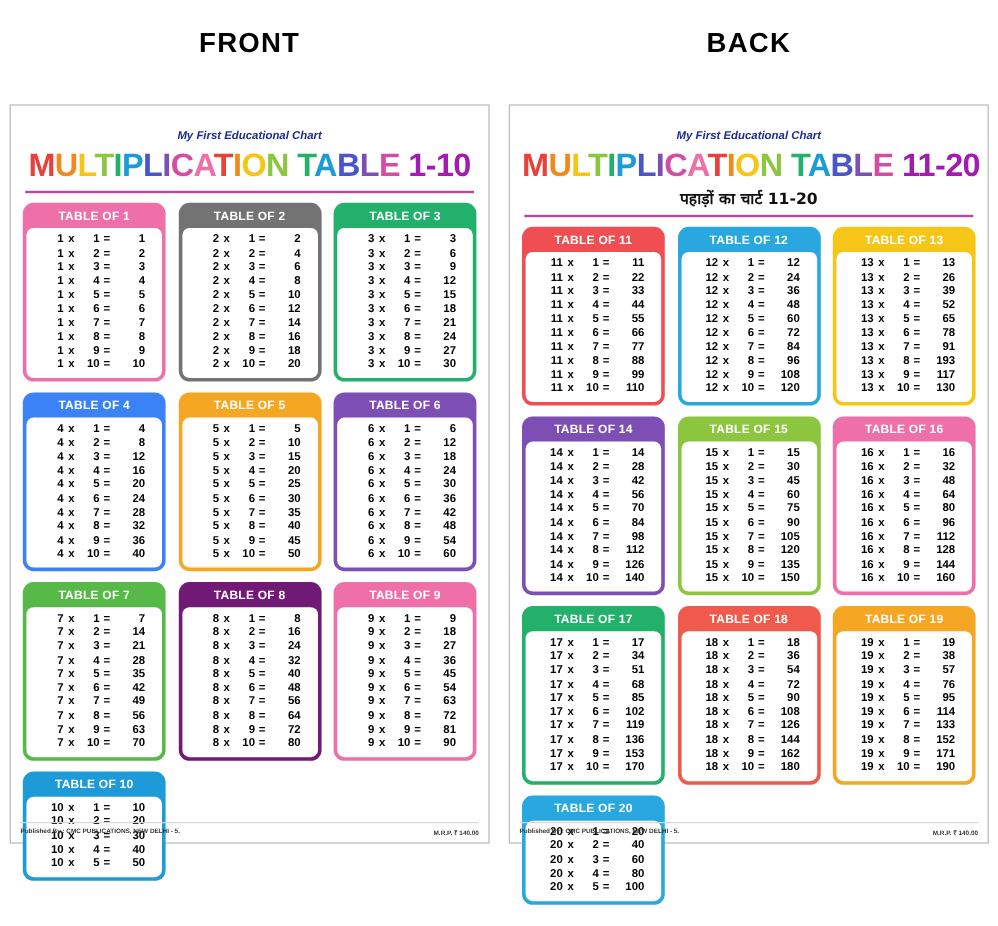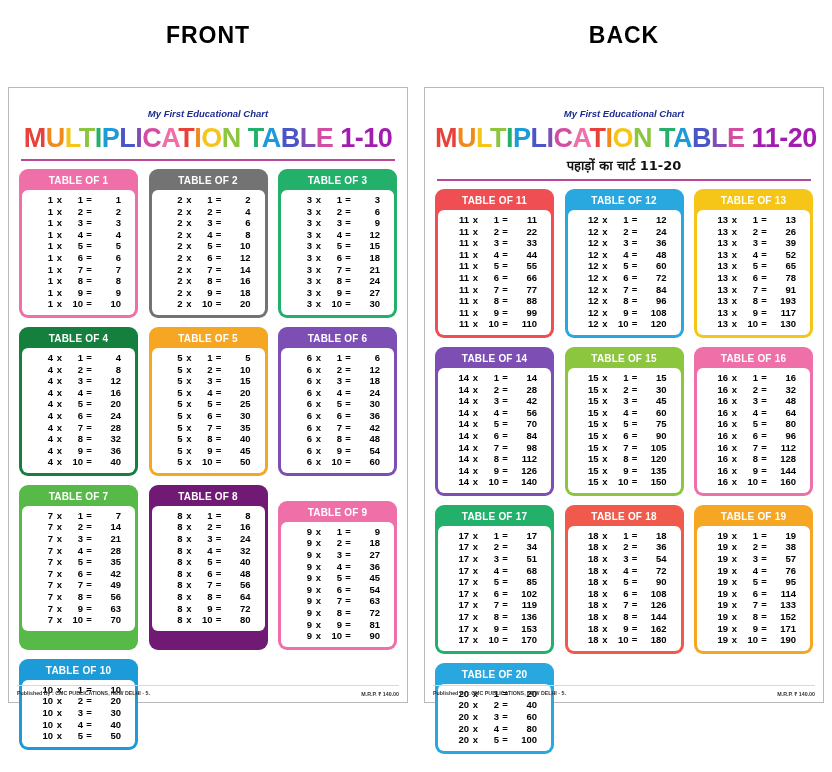--- a/index.html
+++ b/index.html
@@ -188,21 +188,21 @@
               <div class="row"><span class="a">3</span><span class="x">x</span><span class="b">3</span><span class="eq">=</span><span class="r">9</span></div>
               <div class="row"><span class="a">3</span><span class="x">x</span><span class="b">4</span><span class="eq">=</span><span class="r">12</span></div>
               <div class="row"><span class="a">3</span><span class="x">x</span><span class="b">5</span><span class="eq">=</span><span class="r">15</span></div>
               <div class="row"><span class="a">3</span><span class="x">x</span><span class="b">6</span><span class="eq">=</span><span class="r">18</span></div>
               <div class="row"><span class="a">3</span><span class="x">x</span><span class="b">7</span><span class="eq">=</span><span class="r">21</span></div>
               <div class="row"><span class="a">3</span><span class="x">x</span><span class="b">8</span><span class="eq">=</span><span class="r">24</span></div>
               <div class="row"><span class="a">3</span><span class="x">x</span><span class="b">9</span><span class="eq">=</span><span class="r">27</span></div>
               <div class="row"><span class="a">3</span><span class="x">x</span><span class="b">10</span><span class="eq">=</span><span class="r">30</span></div>
             </div>
           </div>
-          <div class="card" style="background: #15803d;">
+          <div class="card" style="background: #3b82f6;">
             <div class="card-head">TABLE OF   4</div>
             <div class="card-body">
               <div class="row"><span class="a">4</span><span class="x">x</span><span class="b">1</span><span class="eq">=</span><span class="r">4</span></div>
               <div class="row"><span class="a">4</span><span class="x">x</span><span class="b">2</span><span class="eq">=</span><span class="r">8</span></div>
               <div class="row"><span class="a">4</span><span class="x">x</span><span class="b">3</span><span class="eq">=</span><span class="r">12</span></div>
               <div class="row"><span class="a">4</span><span class="x">x</span><span class="b">4</span><span class="eq">=</span><span class="r">16</span></div>
               <div class="row"><span class="a">4</span><span class="x">x</span><span class="b">5</span><span class="eq">=</span><span class="r">20</span></div>
               <div class="row"><span class="a">4</span><span class="x">x</span><span class="b">6</span><span class="eq">=</span><span class="r">24</span></div>
               <div class="row"><span class="a">4</span><span class="x">x</span><span class="b">7</span><span class="eq">=</span><span class="r">28</span></div>
               <div class="row"><span class="a">4</span><span class="x">x</span><span class="b">8</span><span class="eq">=</span><span class="r">32</span></div>
@@ -263,21 +263,21 @@
               <div class="row"><span class="a">8</span><span class="x">x</span><span class="b">3</span><span class="eq">=</span><span class="r">24</span></div>
               <div class="row"><span class="a">8</span><span class="x">x</span><span class="b">4</span><span class="eq">=</span><span class="r">32</span></div>
               <div class="row"><span class="a">8</span><span class="x">x</span><span class="b">5</span><span class="eq">=</span><span class="r">40</span></div>
               <div class="row"><span class="a">8</span><span class="x">x</span><span class="b">6</span><span class="eq">=</span><span class="r">48</span></div>
               <div class="row"><span class="a">8</span><span class="x">x</span><span class="b">7</span><span class="eq">=</span><span class="r">56</span></div>
               <div class="row"><span class="a">8</span><span class="x">x</span><span class="b">8</span><span class="eq">=</span><span class="r">64</span></div>
               <div class="row"><span class="a">8</span><span class="x">x</span><span class="b">9</span><span class="eq">=</span><span class="r">72</span></div>
               <div class="row"><span class="a">8</span><span class="x">x</span><span class="b">10</span><span class="eq">=</span><span class="r">80</span></div>
             </div>
           </div>
-          <div class="card" style="background: rgb(239, 111, 168); margin-top: 16px;">
+          <div class="card" style="background: rgb(239, 111, 168);">
             <div class="card-head">TABLE OF   9</div>
             <div class="card-body">
               <div class="row"><span class="a">9</span><span class="x">x</span><span class="b">1</span><span class="eq">=</span><span class="r">9</span></div>
               <div class="row"><span class="a">9</span><span class="x">x</span><span class="b">2</span><span class="eq">=</span><span class="r">18</span></div>
               <div class="row"><span class="a">9</span><span class="x">x</span><span class="b">3</span><span class="eq">=</span><span class="r">27</span></div>
               <div class="row"><span class="a">9</span><span class="x">x</span><span class="b">4</span><span class="eq">=</span><span class="r">36</span></div>
               <div class="row"><span class="a">9</span><span class="x">x</span><span class="b">5</span><span class="eq">=</span><span class="r">45</span></div>
               <div class="row"><span class="a">9</span><span class="x">x</span><span class="b">6</span><span class="eq">=</span><span class="r">54</span></div>
               <div class="row"><span class="a">9</span><span class="x">x</span><span class="b">7</span><span class="eq">=</span><span class="r">63</span></div>
               <div class="row"><span class="a">9</span><span class="x">x</span><span class="b">8</span><span class="eq">=</span><span class="r">72</span></div>

